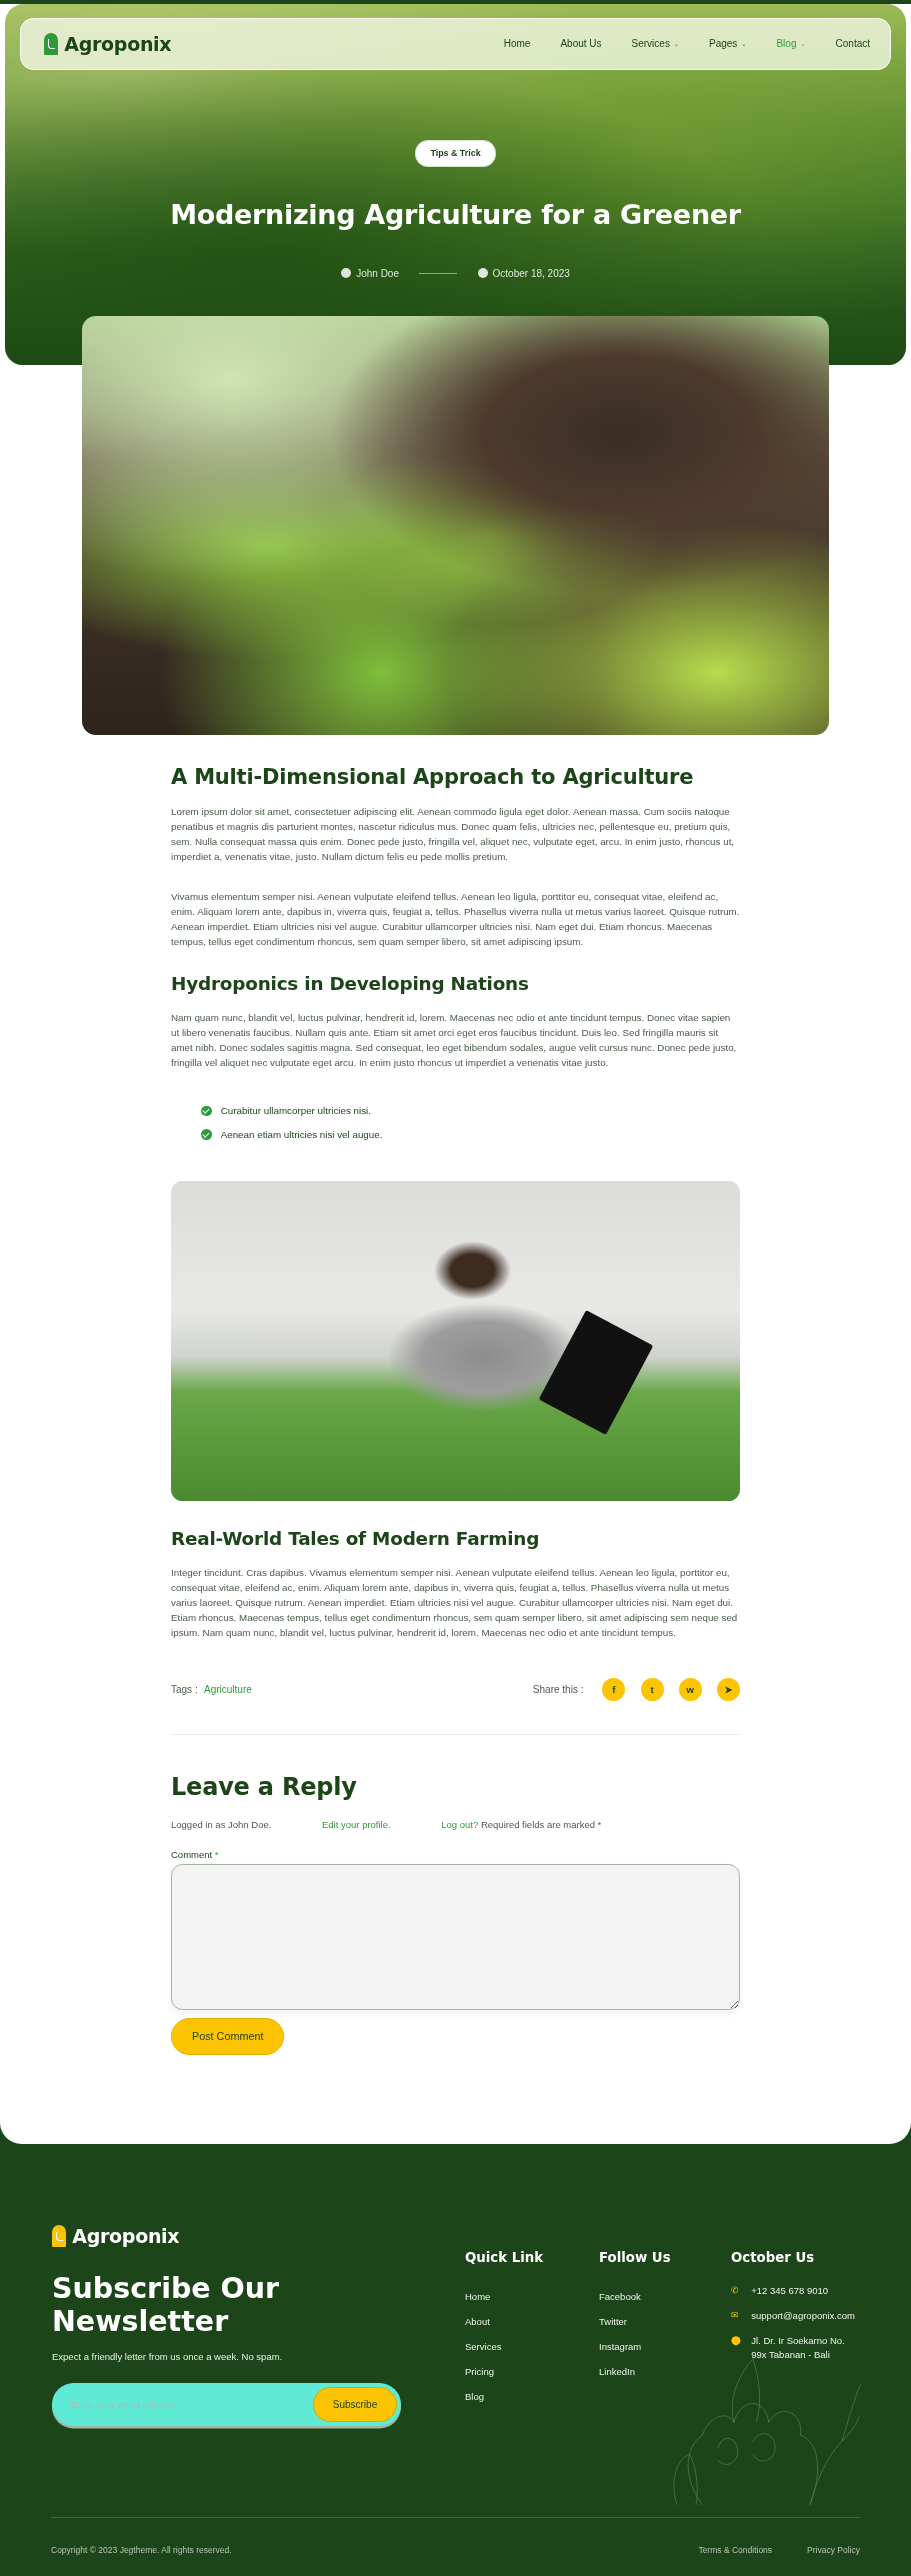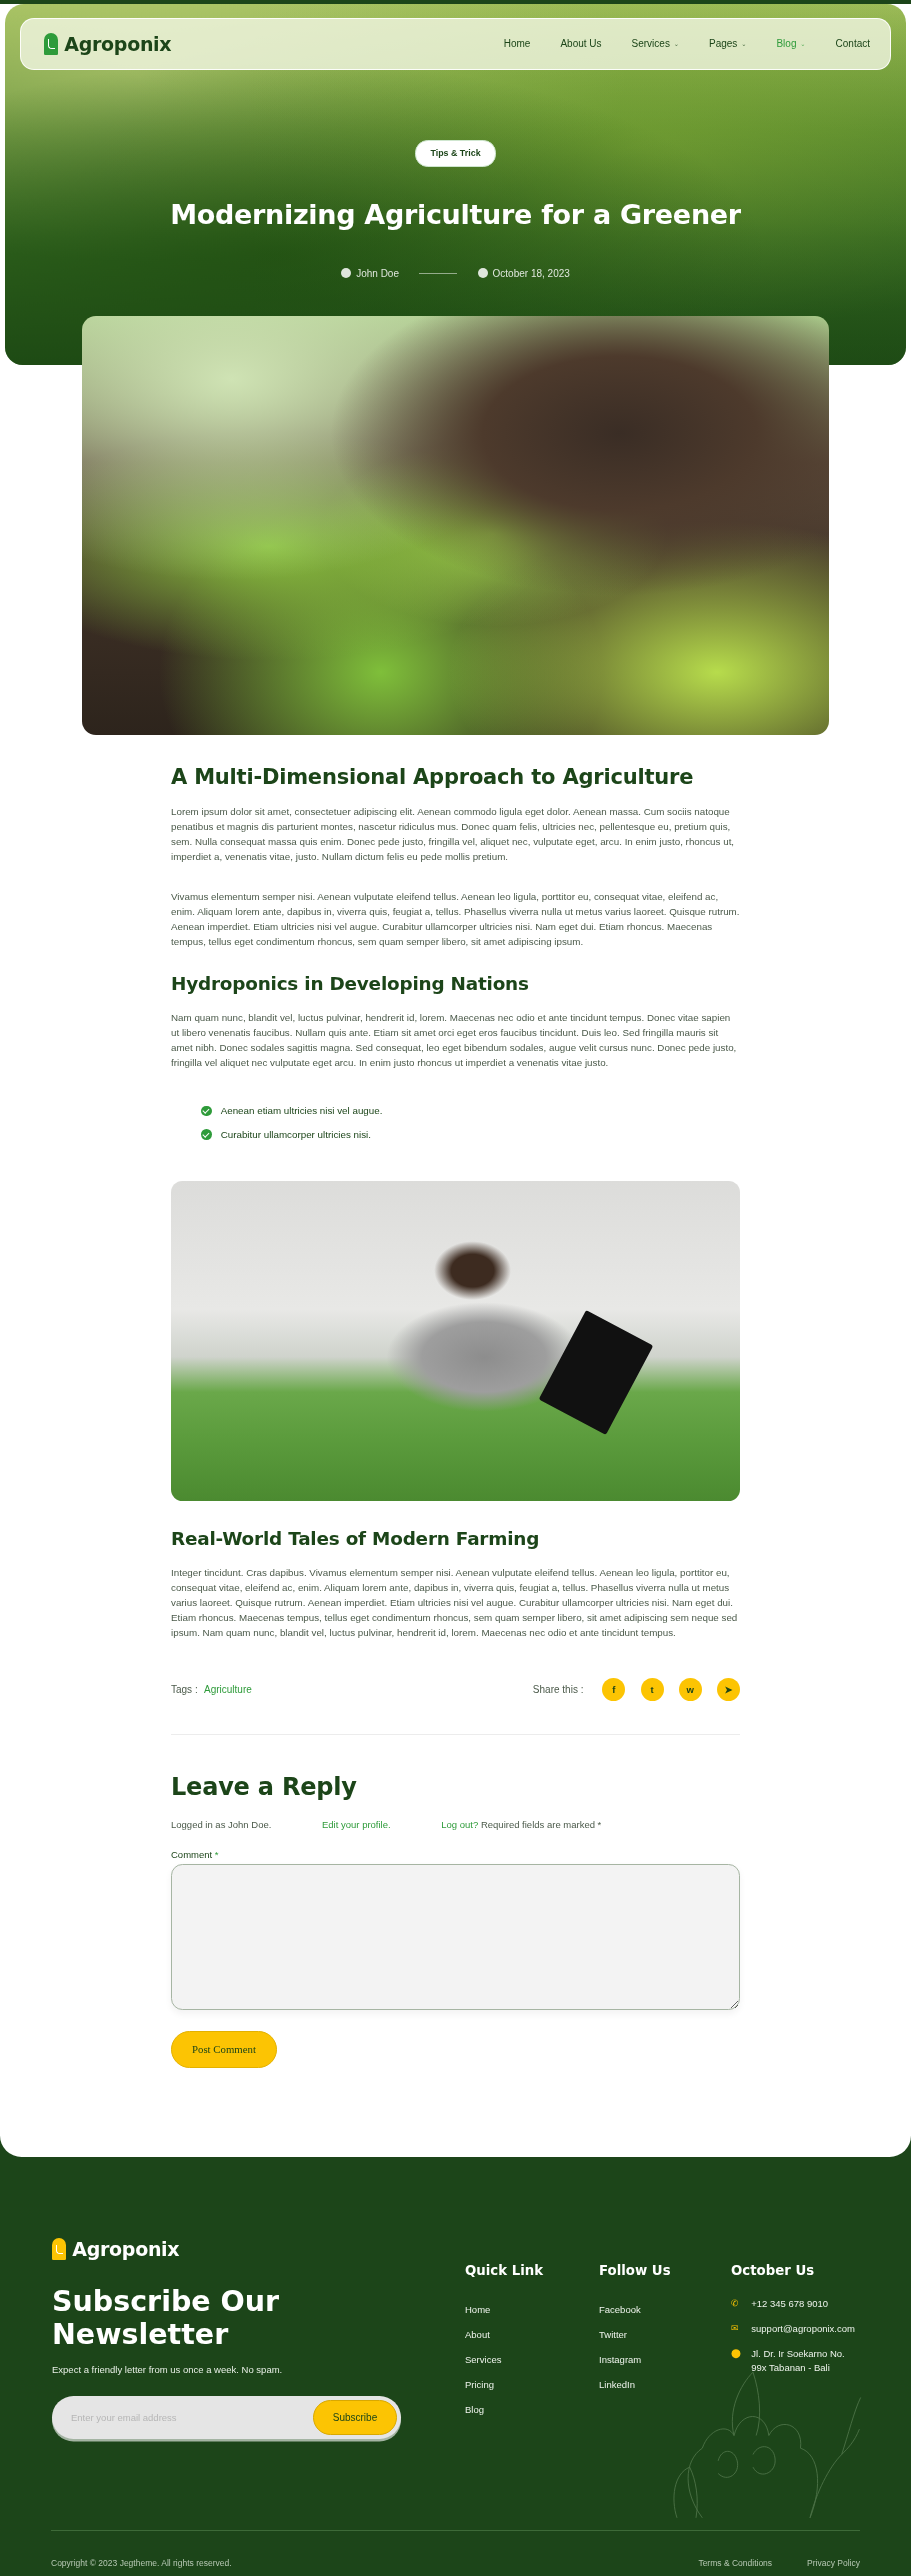--- a/index.html
+++ b/index.html
@@ -79,31 +79,31 @@
   .share-label { margin-right: 3.8px; }
   .share-btn { width: 23px; height: 23px; border-radius: 50%; background: #fcc403; display: flex; align-items: center; justify-content: center; font-size: 9.5px; font-weight: bold; color: #1c4519; cursor: pointer; margin-left: 6.3px; }
   .divider { margin-top: 33px; height: 1.3px; background: #ececec; }
 
   .reply-title { margin-top: 38px; font-size: 24px; }
   .logged { margin-top: 17.7px; font-size: 9.5px; color: #4b5a4a; }
   .logged .lnk { color: #2e9b3a; cursor: pointer; margin-left: 48px; }
   .comment-label { margin-top: 19px; font-size: 9.5px; color: #1c4519; }
   .req { color: #2e9b3a; }
   .textarea { display: block; margin-top: 3.8px; width: 569px; height: 146px; border: 0.9px solid #a6b5a3; border-radius: 11.4px; background: #f3f3f3; resize: vertical; font-family: "Liberation Sans", sans-serif; font-size: 9.5px; padding: 10px; box-shadow: 0 3.8px 7.6px rgba(0,0,0,0.05); }
-  .post-btn { margin-top: 21px; background: #fcc403; border: 0.6px solid #e3b100; border-radius: 19px; height: 37px; padding: 0 20px; font-size: 10.8px; color: #1c4519; font-family: Liberation Serif, serif; cursor: pointer; }
+  .post-btn { margin-top: 8px; background: #fcc403; border: 0.6px solid #e3b100; border-radius: 19px; height: 37px; padding: 0 20px; font-size: 10.8px; color: #1c4519; font-family: Liberation Sans, sans-serif; cursor: pointer; }
 
   
   .footer { position: relative; height: 456px; color: #fff; }
   .f-left { position: absolute; left: 52px; top: 81px; width: 354px; }
   .f-logo { display: flex; align-items: center; gap: 6.3px; }
   .f-logo .logo-mark { background: #fcc403; }
   .f-logo .logo-text { color: #fff; }
   .f-news-title { margin-top: 25px; font-family: "DejaVu Sans", sans-serif; font-weight: bold; font-size: 28.5px; line-height: 33px; color: #fff; }
   .f-news-sub { margin-top: 12.7px; font-size: 9.5px; color: #e8efe6; }
-  .f-form { margin-top: 21.5px; width: 349px; height: 43px; background: #e5e5e5; border-radius: 21.5px; display: flex; align-items: center; justify-content: space-between; padding: 0 3.8px 0 19px; box-shadow: 0 2.5px 0 rgba(255,255,255,0.6); }
+  .f-form { margin-top: 21.5px; width: 349px; height: 43px; background: #5eead4; border-radius: 21.5px; display: flex; align-items: center; justify-content: space-between; padding: 0 3.8px 0 19px; box-shadow: 0 2.5px 0 rgba(255,255,255,0.6); }
   .f-input { border: none; outline: none; font-size: 9.5px; width: 209px; font-family: "Liberation Sans", sans-serif; color: #333; background: transparent; }
   .f-input::placeholder { color: #b6b6b6; }
   .f-sub-btn { background: #fcc403; border: 0.6px solid #d9a800; border-radius: 17.7px; height: 35px; padding: 8px 19px; font-size: 10px; color: #1c4519; font-family: "Liberation Sans", sans-serif; cursor: pointer; }
   .f-col { position: absolute; top: 106px; }
   .f-col h4 { font-family: "DejaVu Sans", sans-serif; font-weight: bold; font-size: 13.3px; color: #fff; }
   .f-col ul { list-style: none; margin-top: 19px; }
   .f-col li { font-size: 9.5px; color: #eef3ec; height: 25px; line-height: 25px; cursor: pointer; }
   .f-col.c1 { left: 465px; } .f-col.c2 { left: 599px; } .f-col.c3 { left: 731px; }
   .contact li { display: flex; align-items: flex-start; gap: 11.4px; height: auto; line-height: 14px; margin-bottom: 10.8px; cursor: default; }
   .c-icon { width: 8.9px; height: 8.9px; margin-top: 2.5px; flex: 0 0 8.9px; color: #fcc403; font-size: 8.9px; line-height: 8.9px; }
@@ -173,25 +173,25 @@
       <h2 class="h2 lg sec1-title">A Multi-Dimensional Approach to Agriculture</h2>
       <p class="p sec1-p1">Lorem ipsum dolor sit amet, consectetuer adipiscing elit. Aenean commodo ligula eget dolor. Aenean massa. Cum sociis natoque penatibus et magnis dis parturient montes, nascetur ridiculus mus. Donec quam felis, ultricies nec, pellentesque eu, pretium quis, sem. Nulla consequat massa quis enim. Donec pede justo, fringilla vel, aliquet nec, vulputate eget, arcu. In enim justo, rhoncus ut, imperdiet a, venenatis vitae, justo. Nullam dictum felis eu pede mollis pretium.</p>
       <p class="p sec1-p2">Vivamus elementum semper nisi. Aenean vulputate eleifend tellus. Aenean leo ligula, porttitor eu, consequat vitae, eleifend ac, enim. Aliquam lorem ante, dapibus in, viverra quis, feugiat a, tellus. Phasellus viverra nulla ut metus varius laoreet. Quisque rutrum. Aenean imperdiet. Etiam ultricies nisi vel augue. Curabitur ullamcorper ultricies nisi. Nam eget dui. Etiam rhoncus. Maecenas tempus, tellus eget condimentum rhoncus, sem quam semper libero, sit amet adipiscing ipsum.</p>
 
       <h2 class="h2 md sec2-title">Hydroponics in Developing Nations</h2>
       <p class="p sec2-p">Nam quam nunc, blandit vel, luctus pulvinar, hendrerit id, lorem. Maecenas nec odio et ante tincidunt tempus. Donec vitae sapien ut libero venenatis faucibus. Nullam quis ante. Etiam sit amet orci eget eros faucibus tincidunt. Duis leo. Sed fringilla mauris sit amet nibh. Donec sodales sagittis magna. Sed consequat, leo eget bibendum sodales, augue velit cursus nunc. Donec pede justo, fringilla vel aliquet nec vulputate eget arcu. In enim justo rhoncus ut imperdiet a venenatis vitae justo.</p>
 
       <ul class="checklist">
         <li class="check-item">
             <span class="check-icon"></span>
-            <span>Aenean etiam ultricies nisi vel augue.</span>
+            <span>Curabitur ullamcorper ultricies nisi.</span>
           </li>
         <li class="check-item">
             <span class="check-icon"></span>
-            <span>Curabitur ullamcorper ultricies nisi.</span>
+            <span>Aenean etiam ultricies nisi vel augue.</span>
           </li>
       </ul>
 
       <div class="inline-img">
         <span class="clip"></span>
       </div>
 
       <h2 class="h2 md sec3-title">Real-World Tales of Modern Farming</h2>
       <p class="p sec3-p">Integer tincidunt. Cras dapibus. Vivamus elementum semper nisi. Aenean vulputate eleifend tellus. Aenean leo ligula, porttitor eu, consequat vitae, eleifend ac, enim. Aliquam lorem ante, dapibus in, viverra quis, feugiat a, tellus. Phasellus viverra nulla ut metus varius laoreet. Quisque rutrum. Aenean imperdiet. Etiam ultricies nisi vel augue. Curabitur ullamcorper ultricies nisi. Nam eget dui. Etiam rhoncus. Maecenas tempus, tellus eget condimentum rhoncus, sem quam semper libero, sit amet adipiscing sem neque sed ipsum. Nam quam nunc, blandit vel, luctus pulvinar, hendrerit id, lorem. Maecenas nec odio et ante tincidunt tempus.</p>
 

